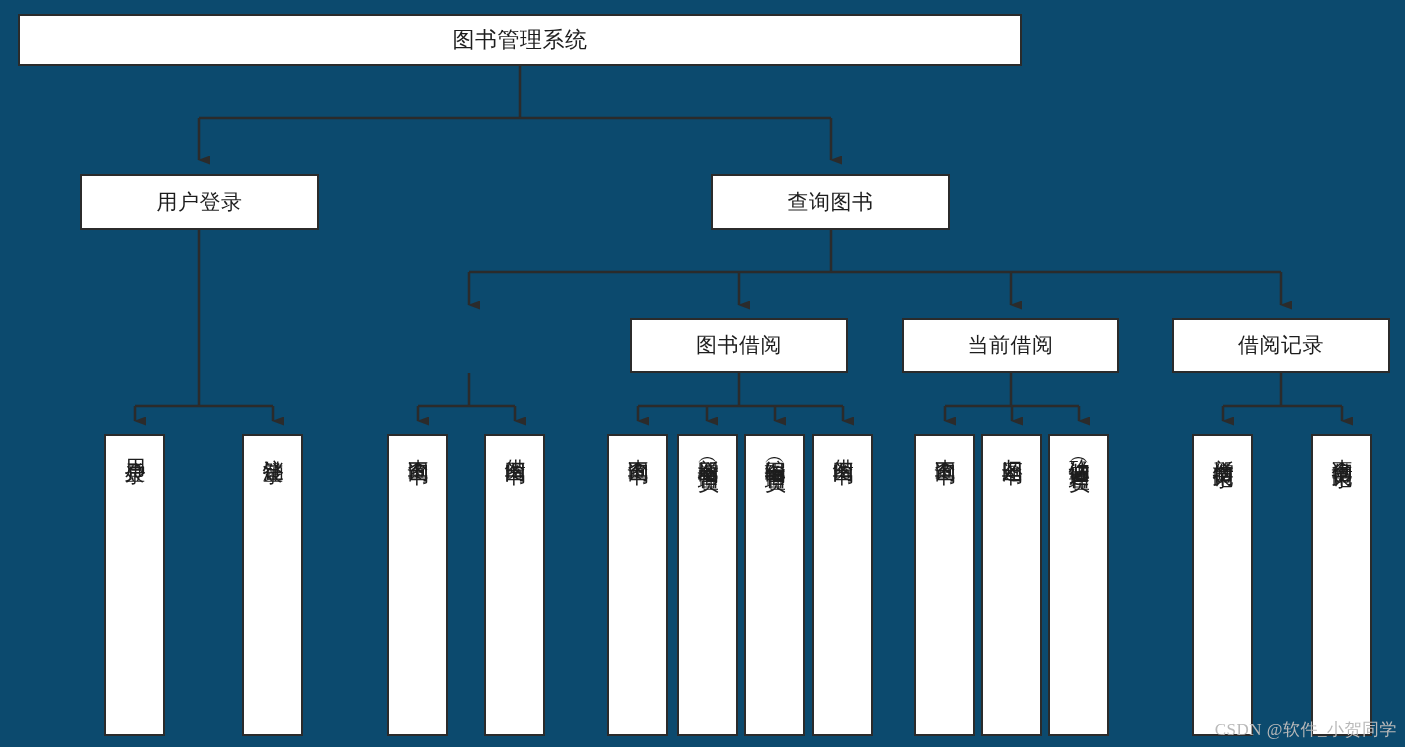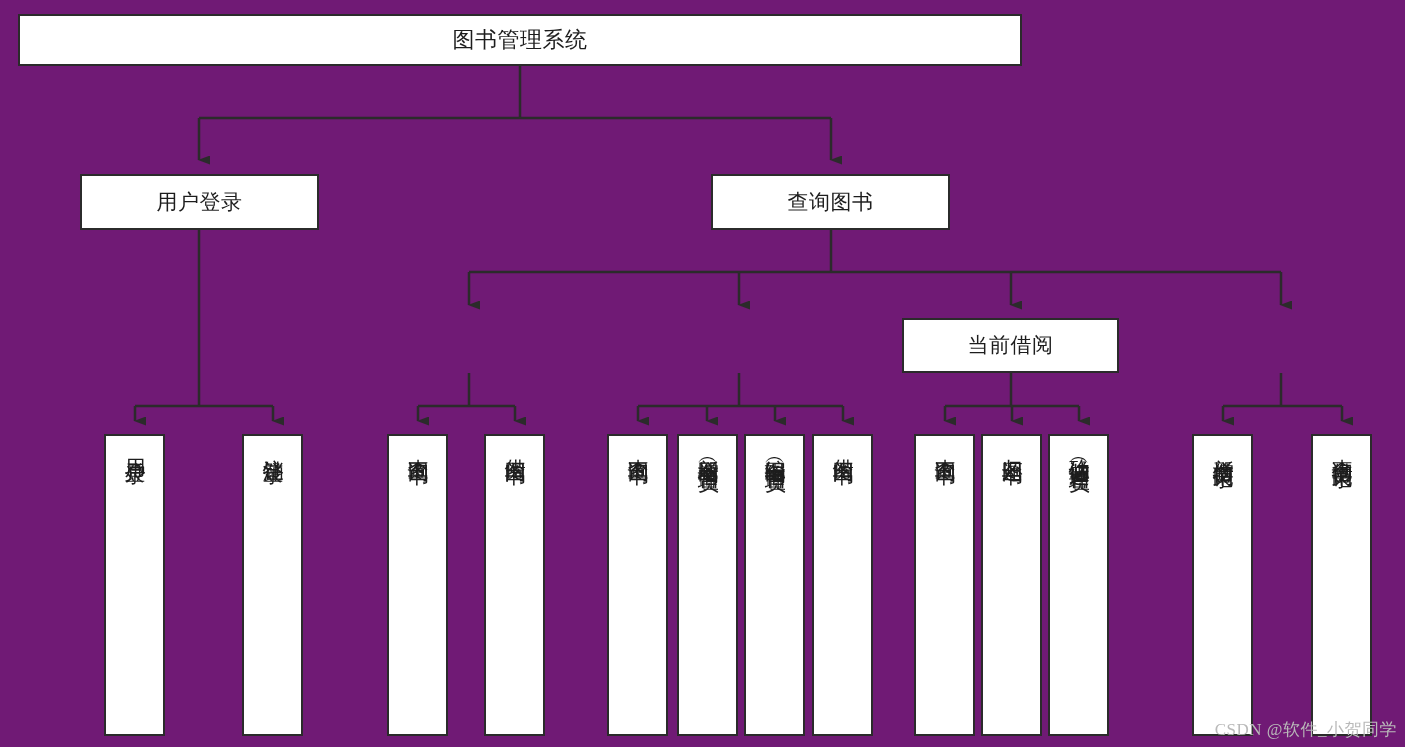--- a/index.html
+++ b/index.html
@@ -7,21 +7,21 @@
     padding: 0;
     background: #ffffff;
   }
   body {
     font-family: "DejaVu Sans", "Liberation Sans", sans-serif;
   }
   #canvas {
     position: relative;
     width: 1405px;
     height: 747px;
-    background: #701a75;
+    background: #0c4a6e;
     overflow: hidden;
   }
   svg.wires {
     position: absolute;
     left: 0;
     top: 0;
     width: 1405px;
     height: 747px;
     pointer-events: none;
   }
@@ -132,22 +132,28 @@
     <span class="label">图书管理系统</span>
   </div>
 
   <div class="node horiz" style="left:80px; top:174px; width:239px; height:56px;">
     <span class="label">用户登录</span>
   </div>
   <div class="node horiz" style="left:711px; top:174px; width:239px; height:56px;">
     <span class="label">查询图书</span>
   </div>
 
+  <div class="node horiz" style="left:630px; top:318px; width:218px; height:55px;">
+    <span class="label">图书借阅</span>
+  </div>
   <div class="node horiz" style="left:902px; top:318px; width:217px; height:55px;">
     <span class="label">当前借阅</span>
+  </div>
+  <div class="node horiz" style="left:1172px; top:318px; width:218px; height:55px;">
+    <span class="label">借阅记录</span>
   </div>
 
   <div class="node vert" style="left:104px; top:434px; width:61px; height:302px;">
     <span class="label">用户登录</span>
   </div>
   <div class="node vert" style="left:242px; top:434px; width:61px; height:302px;">
     <span class="label">注销登录</span>
   </div>
   <div class="node vert" style="left:387px; top:434px; width:61px; height:302px;">
     <span class="label">查询图书</span>

